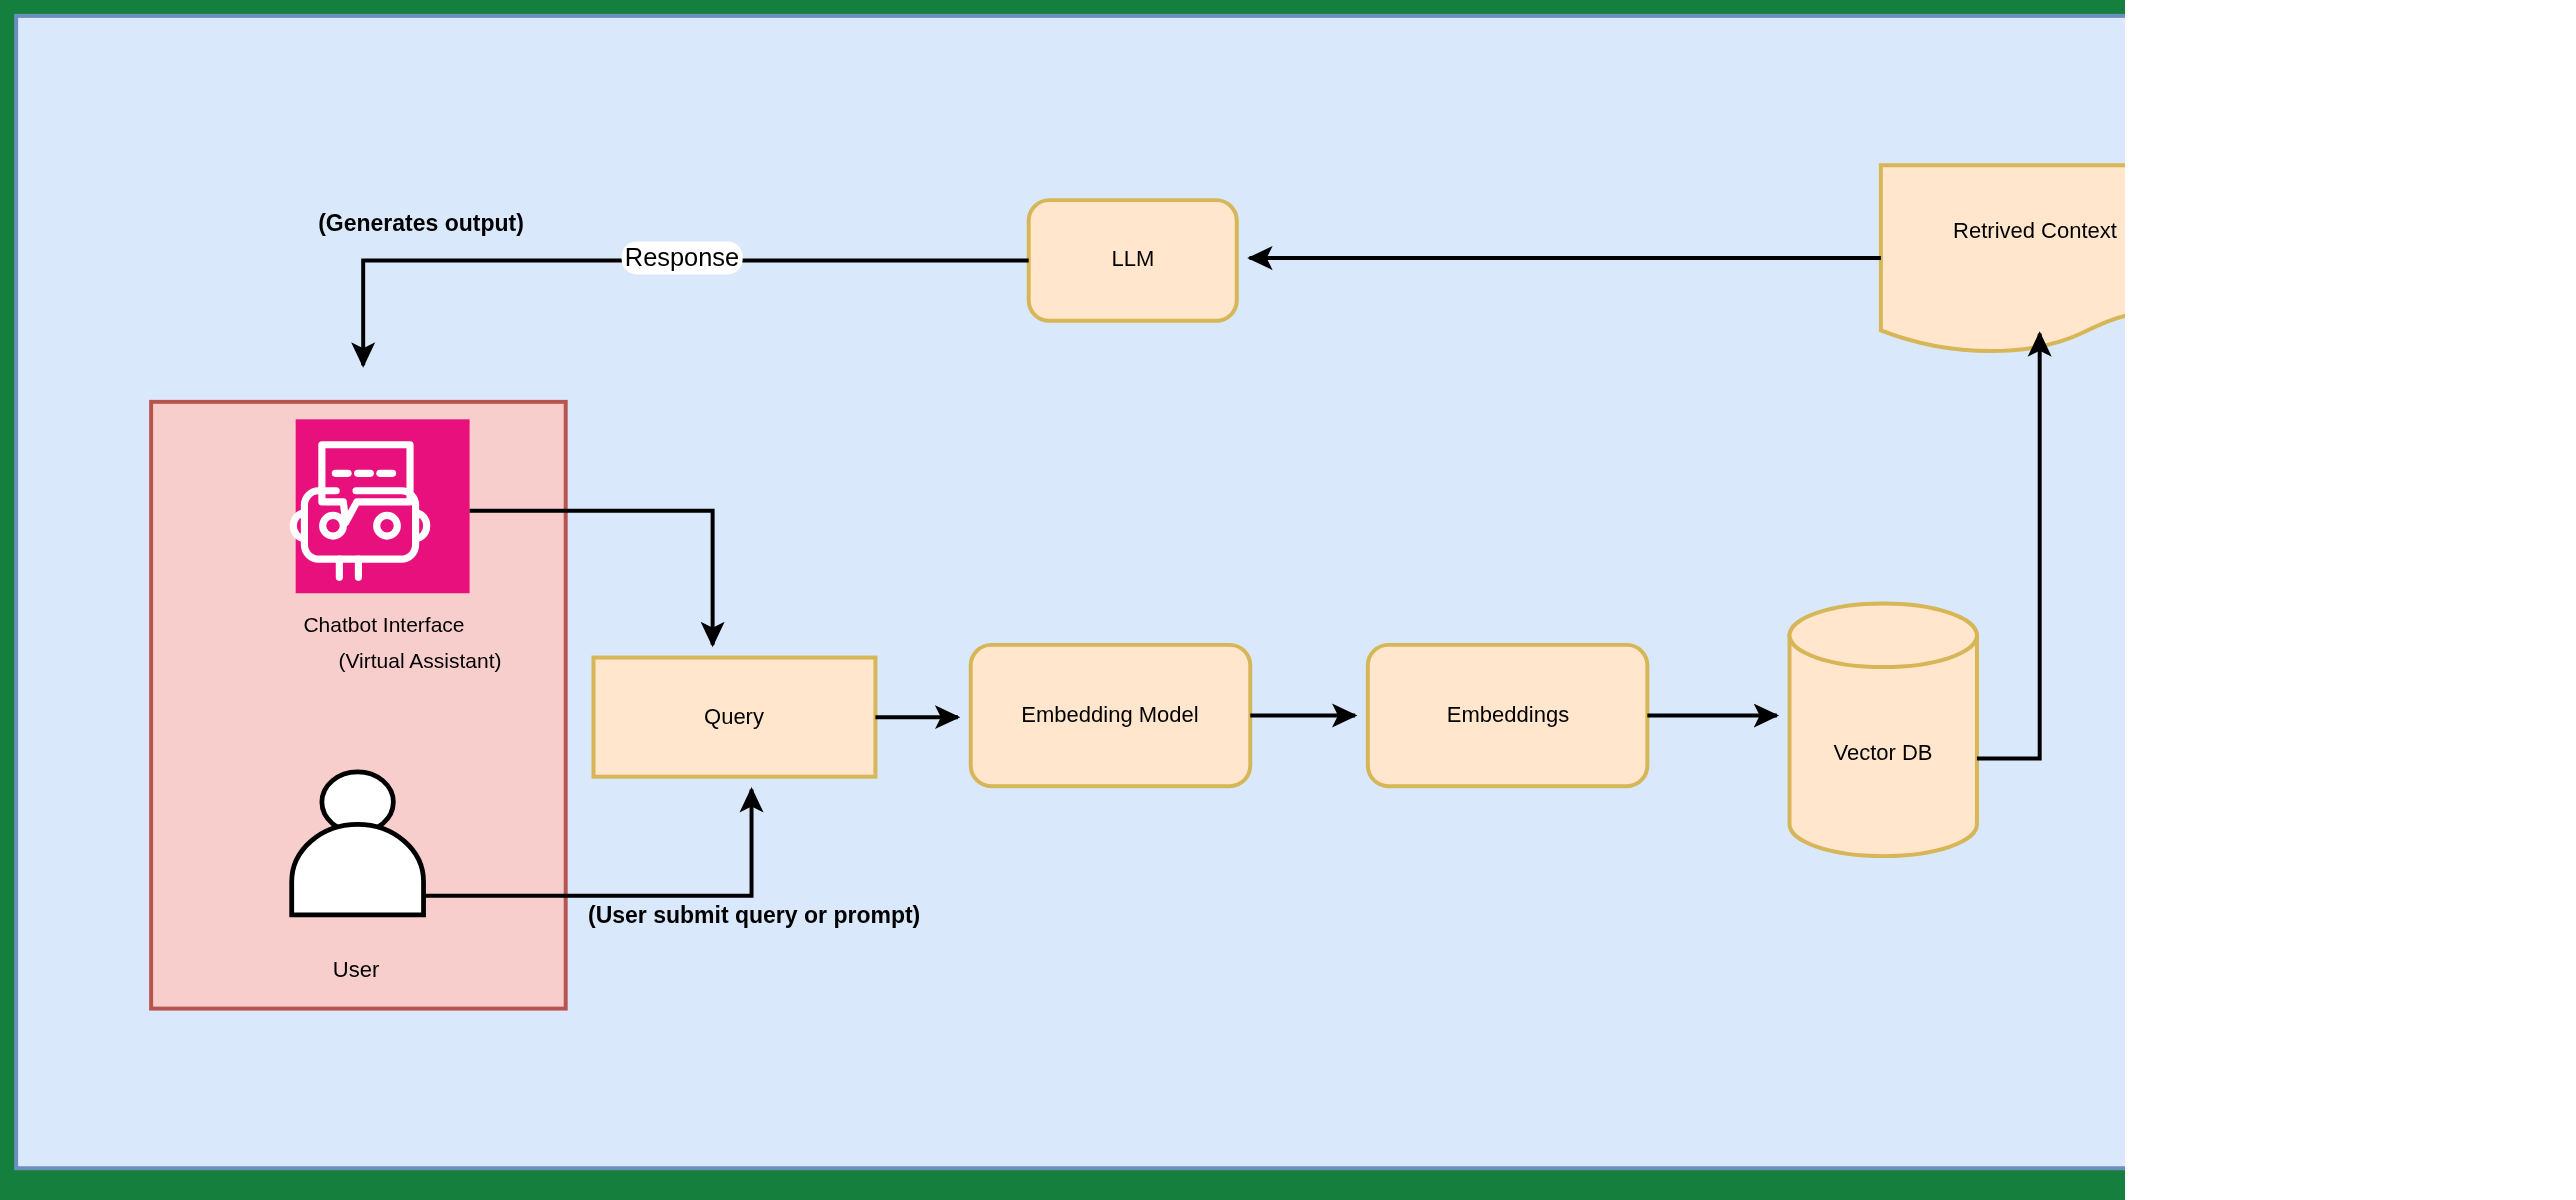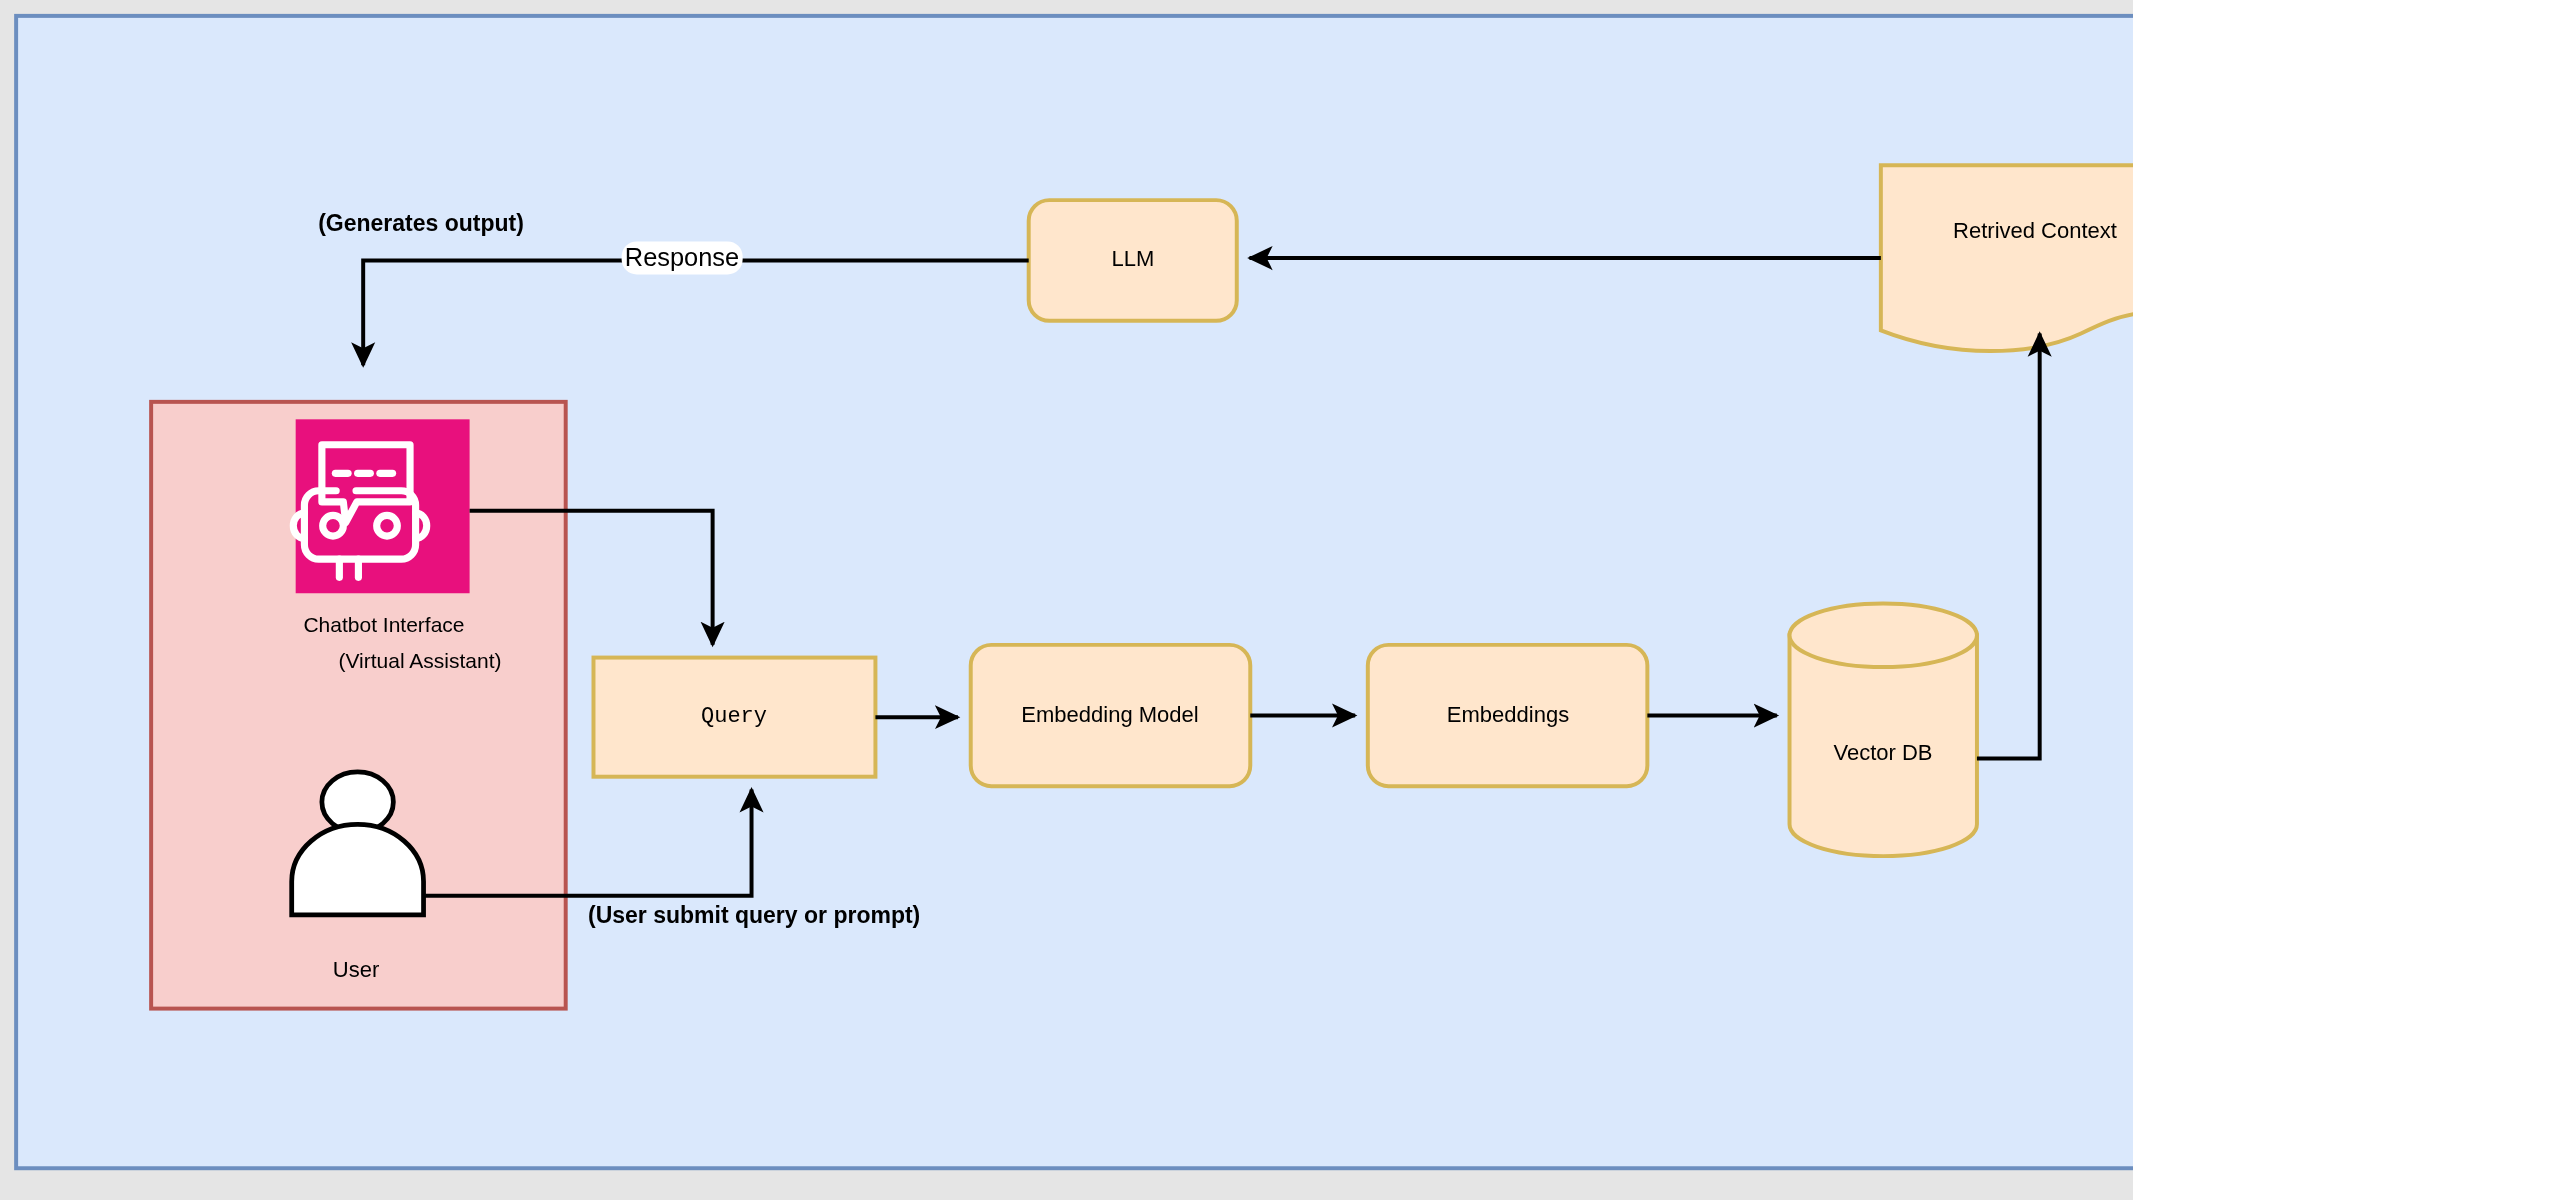--- a/index.html
+++ b/index.html
@@ -4,24 +4,23 @@
 <style>
   html, body {
     margin: 0;
     padding: 0;
     background: #ffffff;
   }
   #stage {
     position: relative;
     width: 2125px;
     height: 1200px;
-    background: #e5e5e5;
+    background: #15803d;
     font-family: "Liberation Sans", sans-serif;
     overflow: hidden;
-    padding-left: 8px;
   }
   #stage svg.layer {
     position: absolute;
     left: 0;
     top: 0;
     width: 2576px;
     height: 1200px;
   }
   .lbl {
     position: absolute;
@@ -127,21 +126,21 @@
   <div class="lbl edge-lbl center-x" style="left:682px; top:258px; transform:translate(-50%,-50%);border-radius:15px;">Response</div>
 
   <div class="lbl node-lbl center-x" style="left:1133px; top:246px;">LLM</div>
 
   <div class="lbl node-lbl center-x" style="left:2035px; top:218px;">Retrived Context</div>
 
   <div class="lbl small-lbl center-x" style="left:384px; top:613px;">Chatbot Interface</div>
 
   <div class="lbl small-lbl center-x" style="left:384px; top:649px;margin-left:36px;">(Virtual Assistant)</div>
 
-  <div class="lbl node-lbl center-x" style="left:734px; top:704px;font-family:Liberation Mono, monospace;">Query</div>
+  <div class="lbl node-lbl center-x" style="left:734px; top:704px;">Query</div>
 
   <div class="lbl node-lbl center-x" style="left:1110px; top:702px;">Embedding Model</div>
 
   <div class="lbl node-lbl center-x" style="left:1508px; top:702px;">Embeddings</div>
 
   <div class="lbl node-lbl center-x" style="left:1883px; top:740px;">Vector DB</div>
 
   <div class="lbl bold-lbl" style="left:588px; top:902px;">(User submit query or prompt)</div>
 
   <div class="lbl node-lbl center-x" style="left:356px; top:957px;">User</div>

